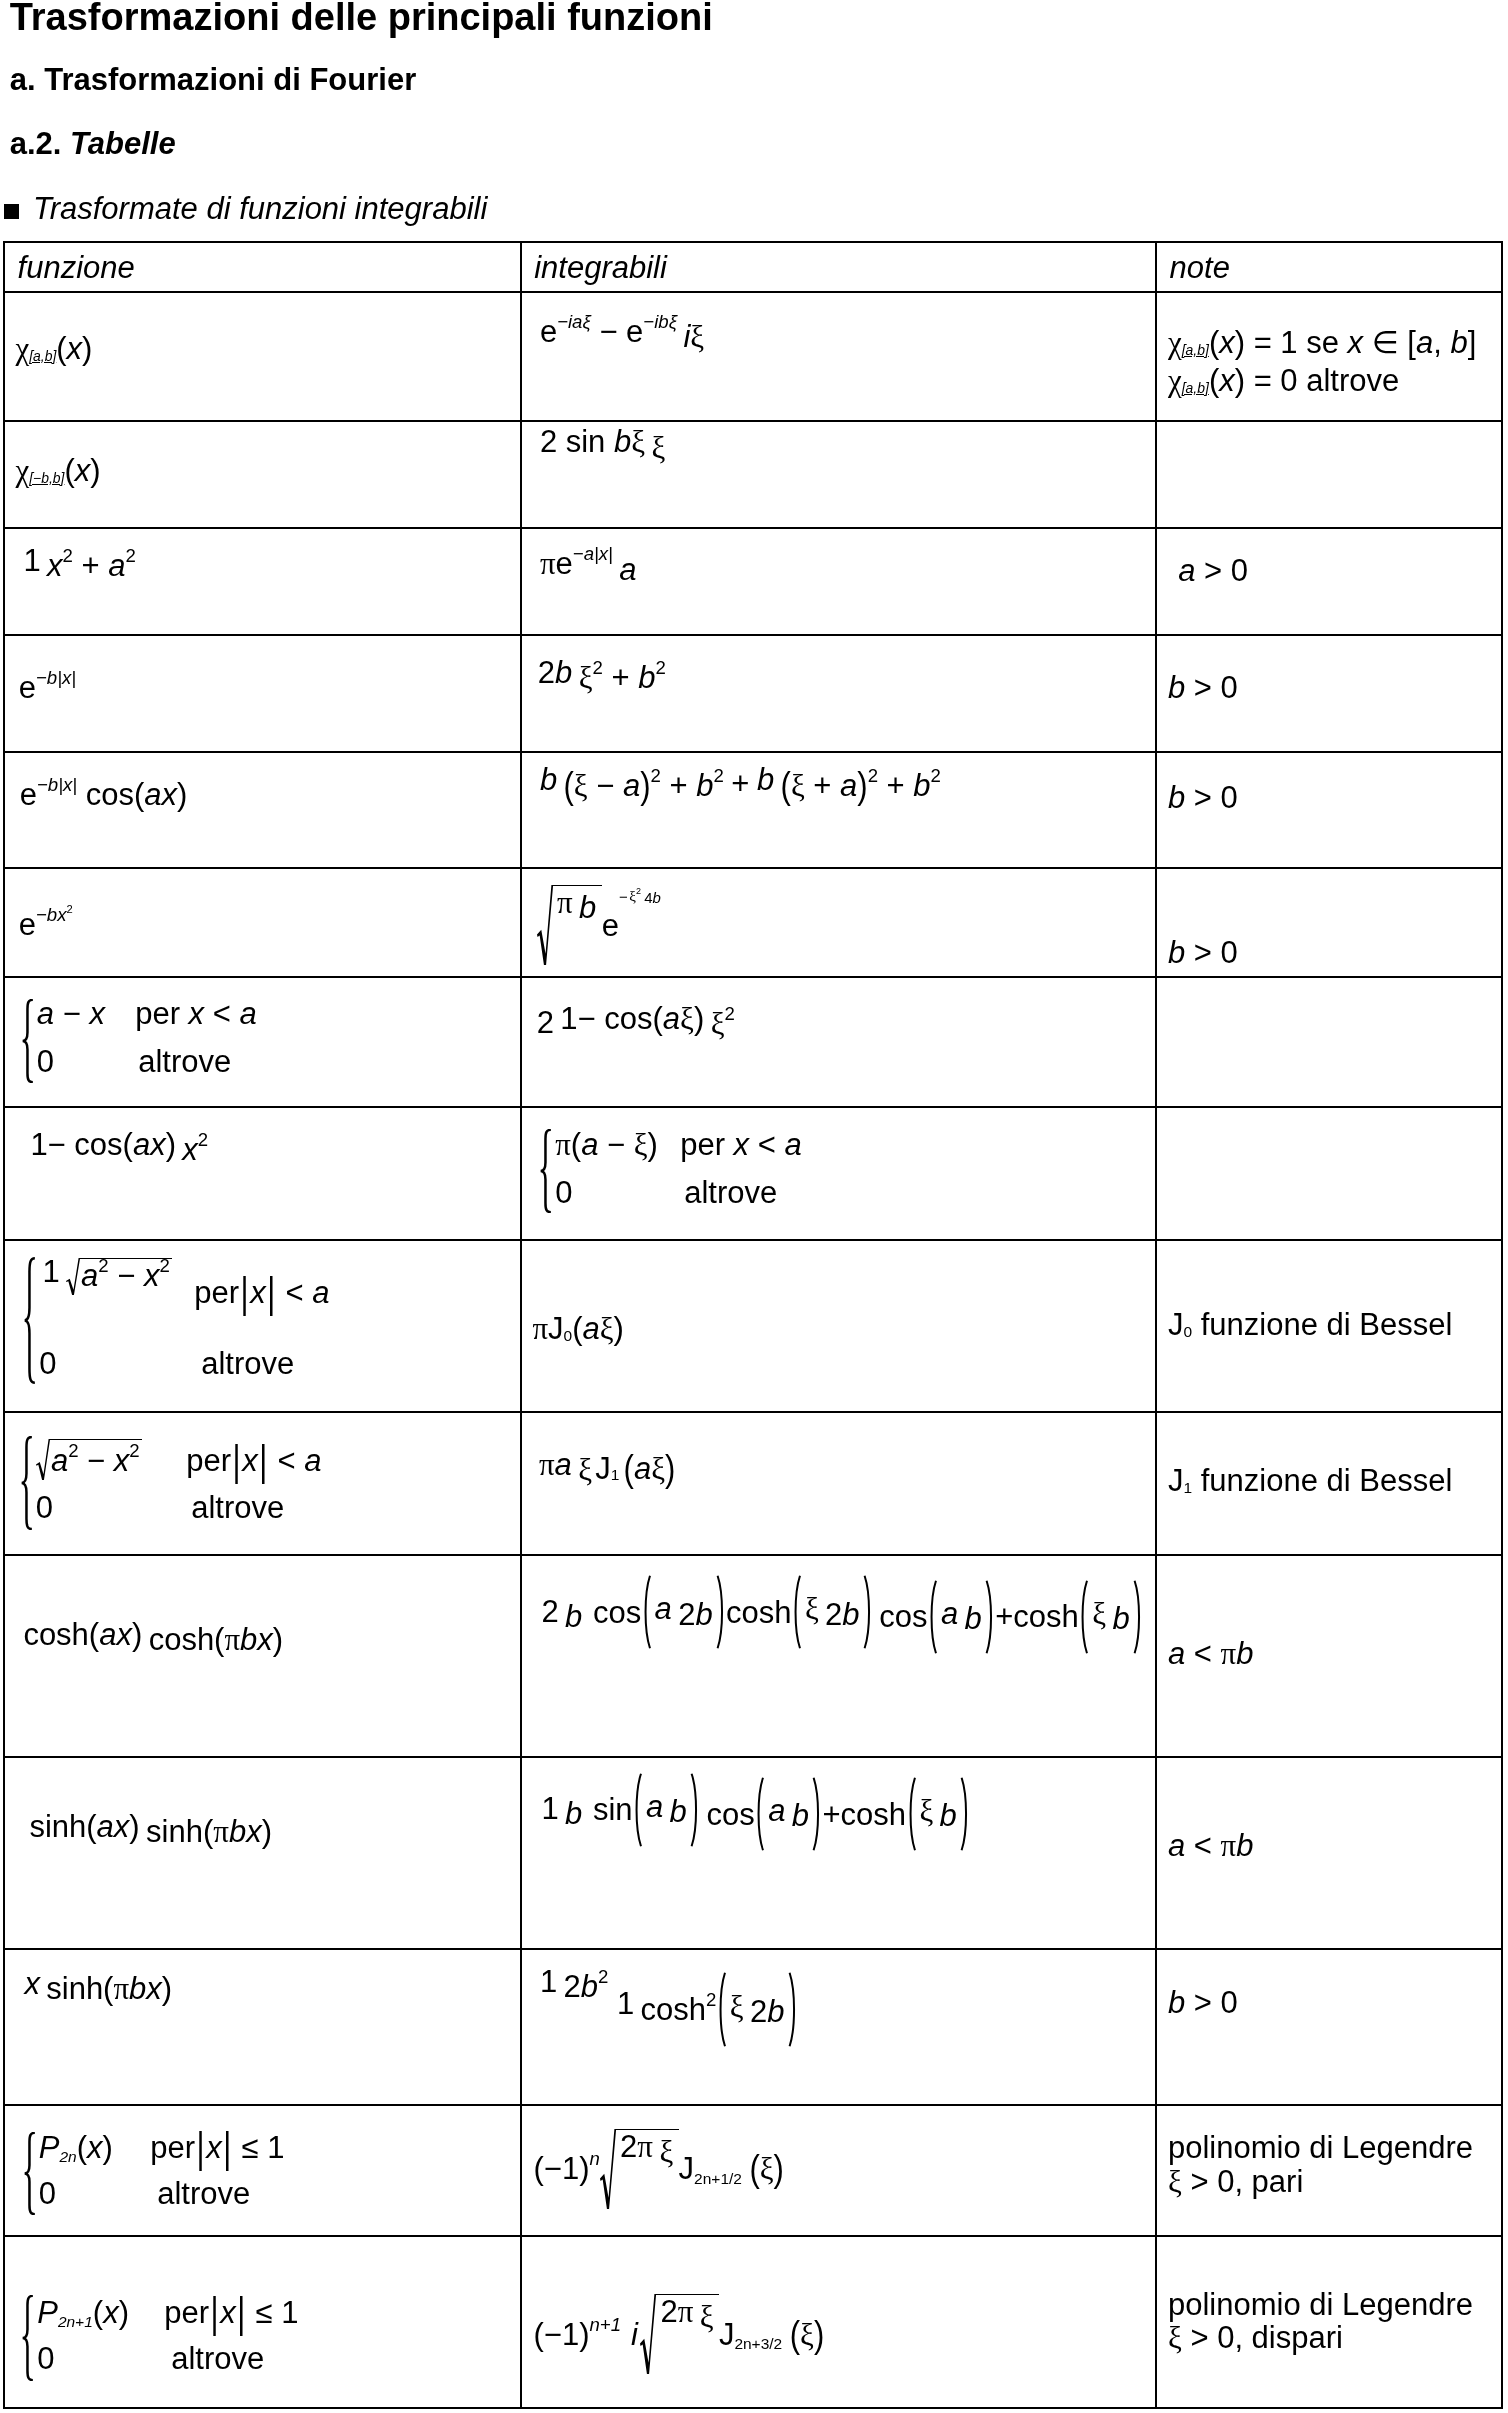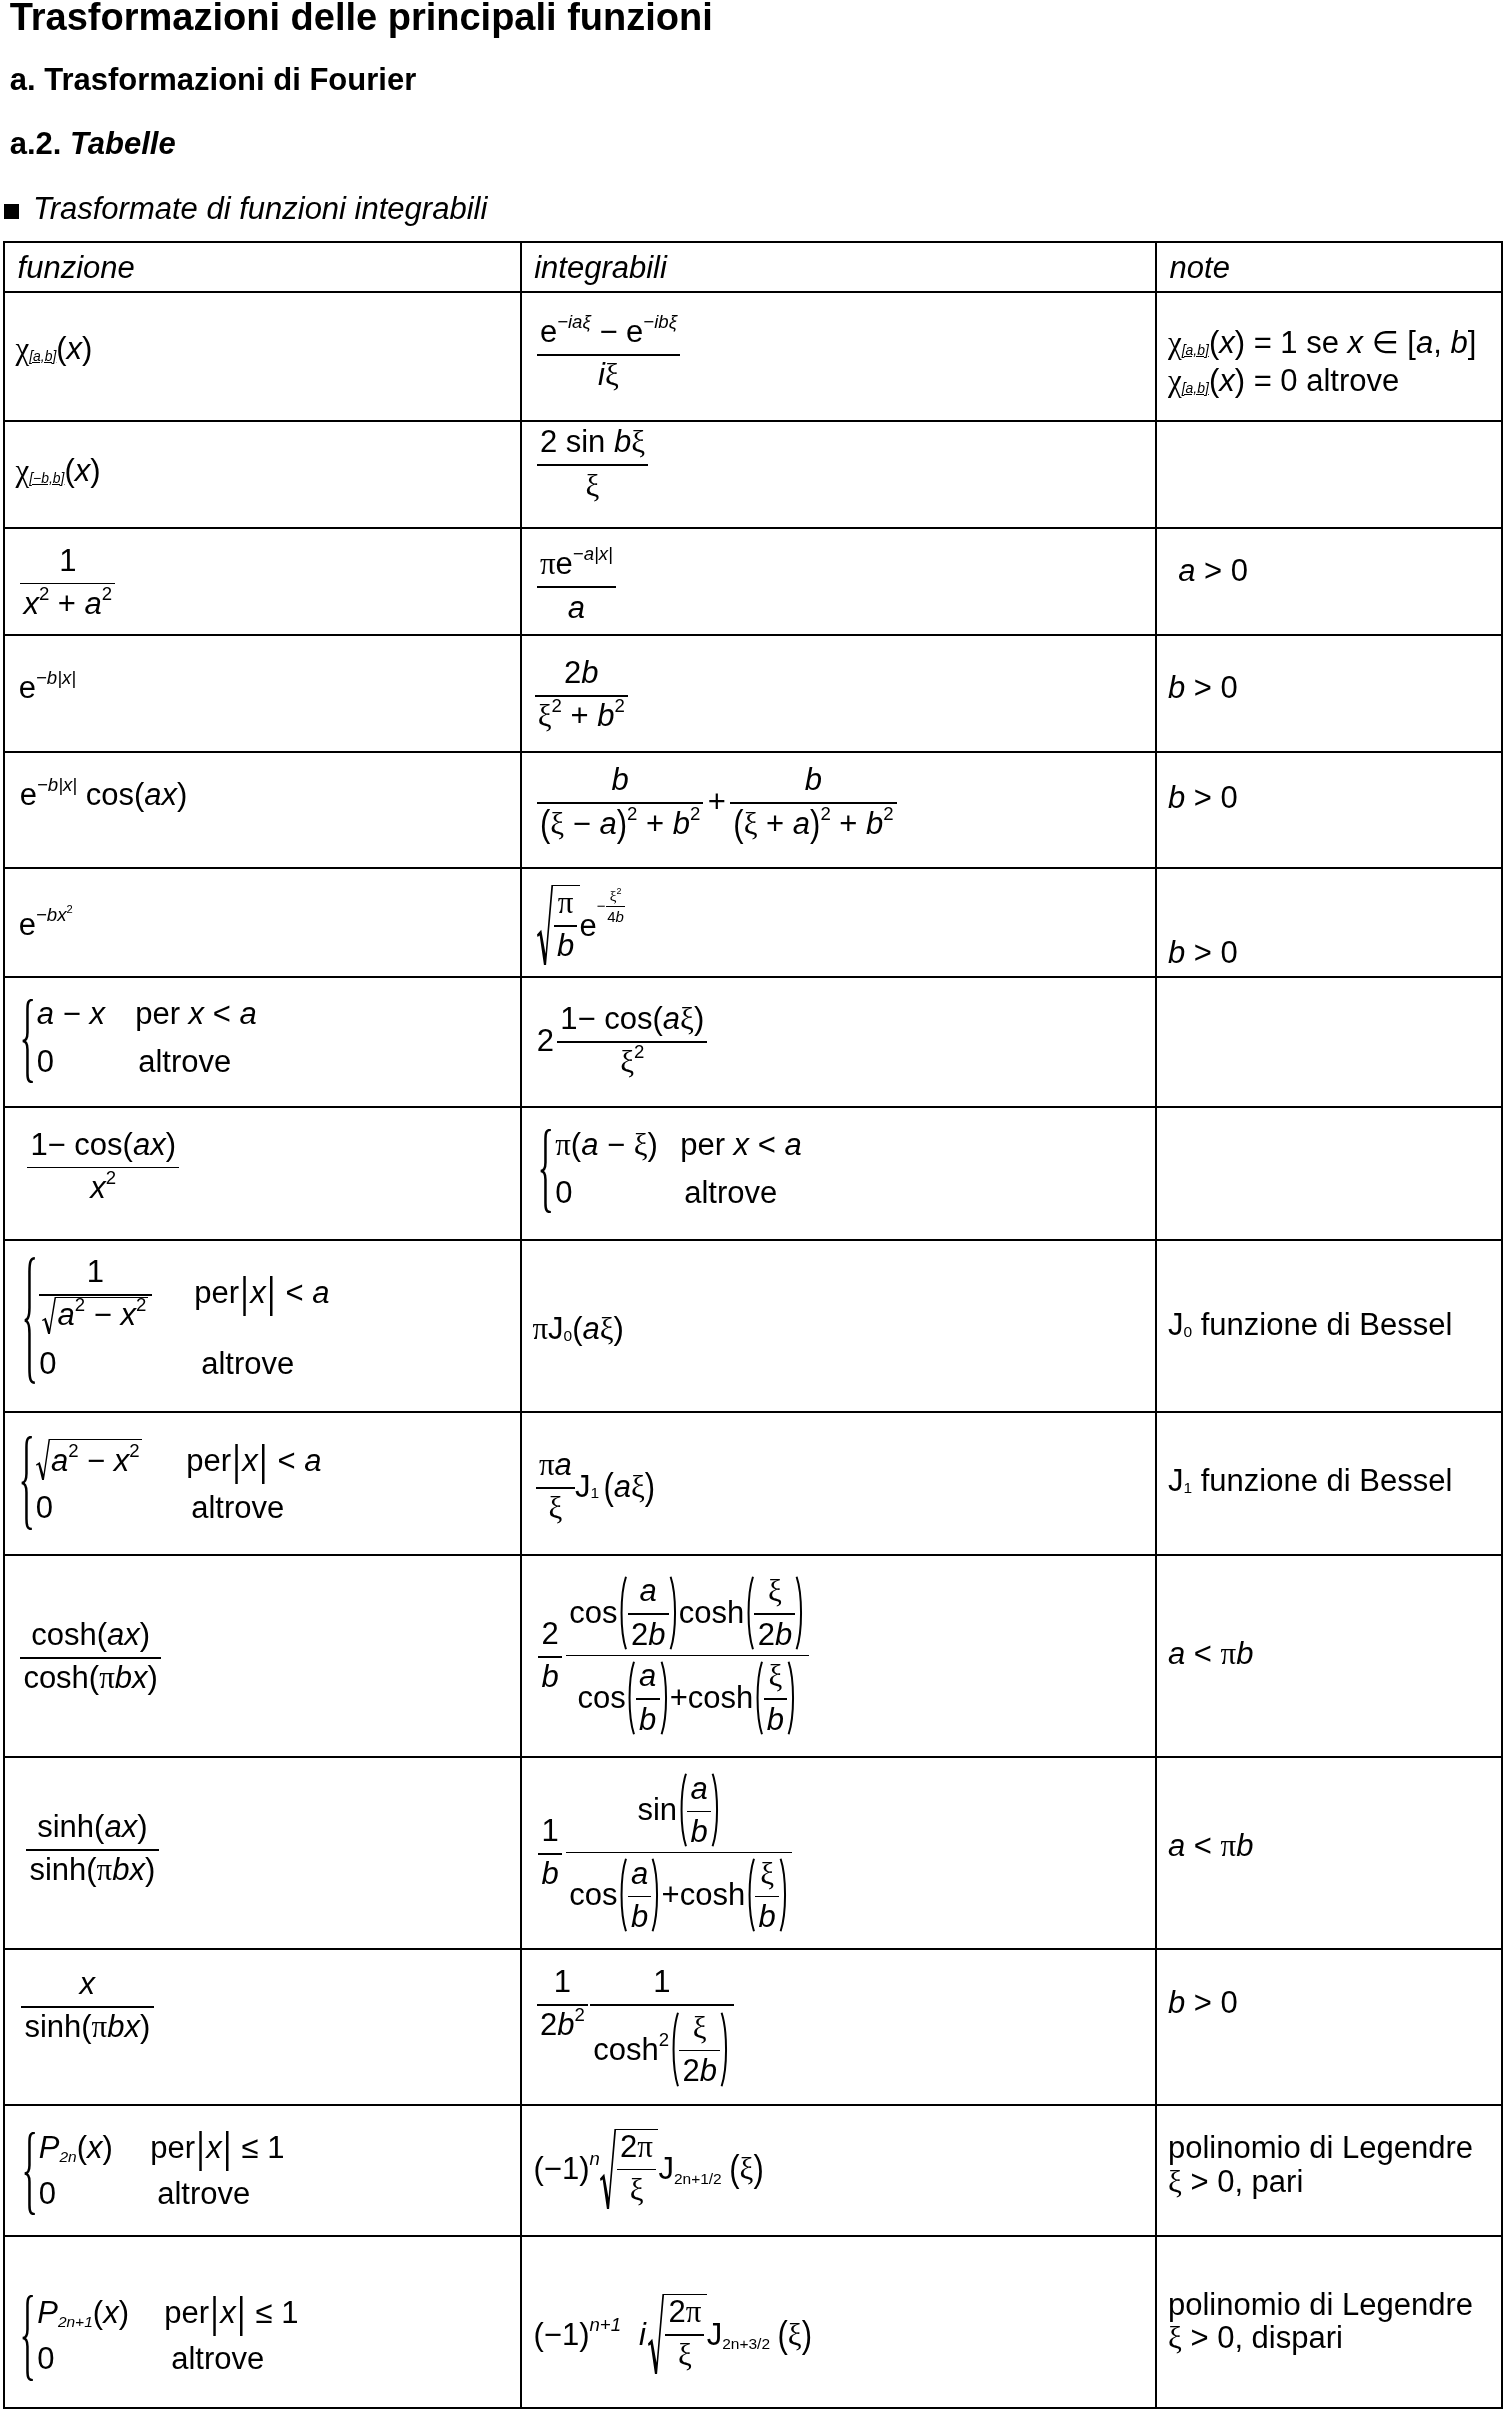--- a/index.html
+++ b/index.html
@@ -24,21 +24,21 @@
 .brace{position:absolute;left:0;top:0;}
 .i{font-style:italic;}
 .g{font-family:"Liberation Serif",serif;font-style:normal;}
 .sp{font-size:.6em;line-height:0;position:relative;top:-.75em;}
 .sb{font-size:.45em;line-height:0;position:relative;top:.12em;text-decoration:underline;}
 .sb0{font-size:.5em;line-height:0;position:relative;top:.1em;}
 .sbj{font-size:.5em;line-height:0;position:relative;top:.3em;}
 .rw{display:inline-flex;align-items:center;}
 .rw.top{align-items:flex-start;}
 .tx{display:inline-block;}
-.frac{display:inline-flex;flex-direction:column;align-items:center;justify-content:center;}
+.frac{display:inline-flex;flex-direction:row;align-items:center;justify-content:center;}
 .nm,.dn{display:flex;justify-content:center;align-items:center;}
 .nm{padding:0 3.2px 7px;}
 .dn{padding:3.8px 3.2px 0;}
 .br{align-self:stretch;height:1.6px;background:#000;}
 .frac.s .nm{padding:0 1.6px 2.2px;}
 .frac.s .dn{padding:1.6px 1.6px 0;}
 .frac.s .br{height:1.1px;}
 .nmb{padding:0 3.2px 4.8px;}
 .dnb{padding:4.3px 3.2px 0;}
 .dn3{padding-top:1.6px;}
@@ -721,21 +721,21 @@
           </svg>
 <span class="ln" style="left:16px;top:1.6px"><span class="i" data-bind="table.rows.14.f.l1.expr.0">P</span><span class="sbj i" data-bind="table.rows.14.f.l1.expr.1">2n+1</span><span data-bind="table.rows.14.f.l1.expr.2">(</span><span class="i" data-bind="table.rows.14.f.l1.expr.3">x</span><span data-bind="table.rows.14.f.l1.expr.4">)</span></span>
 <span class="ln" style="left:143px;top:1.6px"><span data-bind="table.rows.14.f.l1.cond.0">per</span><span class="tb" data-bind="table.rows.14.f.l1.cond.1">|</span><span class="i" data-bind="table.rows.14.f.l1.cond.2">x</span><span class="tb" data-bind="table.rows.14.f.l1.cond.3">|</span><span data-bind="table.rows.14.f.l1.cond.4"> ≤ 1</span></span>
 <span class="ln" style="left:16px;top:48px"><span data-bind="table.rows.14.f.l2.expr.0">0</span></span>
 <span class="ln" style="left:150px;top:48px"><span data-bind="table.rows.14.f.l2.cond.0">altrove</span></span>
 </div>
       </div>
 <div class="td" aria-label="(−1)ⁿ⁺¹ i √(2π/ξ) J_{2n+3/2}(ξ)">
         <div class="fx fb" style="left:11.3px;top:57px">
           <div class="rw">
-<span class="tx" style="margin-right:18px"><span data-bind="table.rows.14.t.sign">(−1)</span><span class="sp i" data-bind="table.rows.14.t.pow">n+1</span></span>
+<span class="tx" style="margin-right:10px"><span data-bind="table.rows.14.t.sign">(−1)</span><span class="sp i" data-bind="table.rows.14.t.pow">n+1</span></span>
 <span class="tx" style="margin-right:2.2px"><span class="i" data-bind="table.rows.14.t.i">i</span></span>
 <div class="sq">
               <svg width="16" height="80" viewBox="0 0 30 100" preserveAspectRatio="none">
                 <path d="M0,62 L8,56 L16,86 L27,0 L30,0 L30,2 L17,100 L13,100 L5,63 L1,65 Z" fill="#000"></path>
               </svg>
               <div class="rc">
                 <div class="frac">
                   <div class="nm">
                     <span class="tx"><span data-bind="table.rows.14.t.sqrt.num.0">2</span><span class="g" data-bind="table.rows.14.t.sqrt.num.1">π</span></span>
                   </div>

